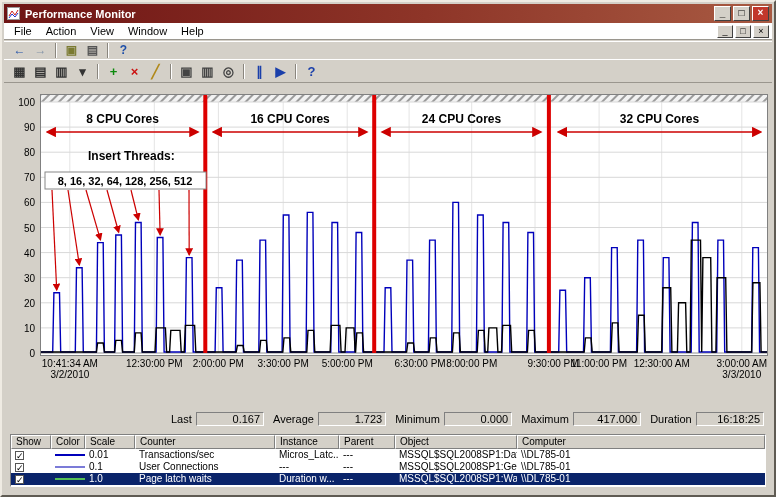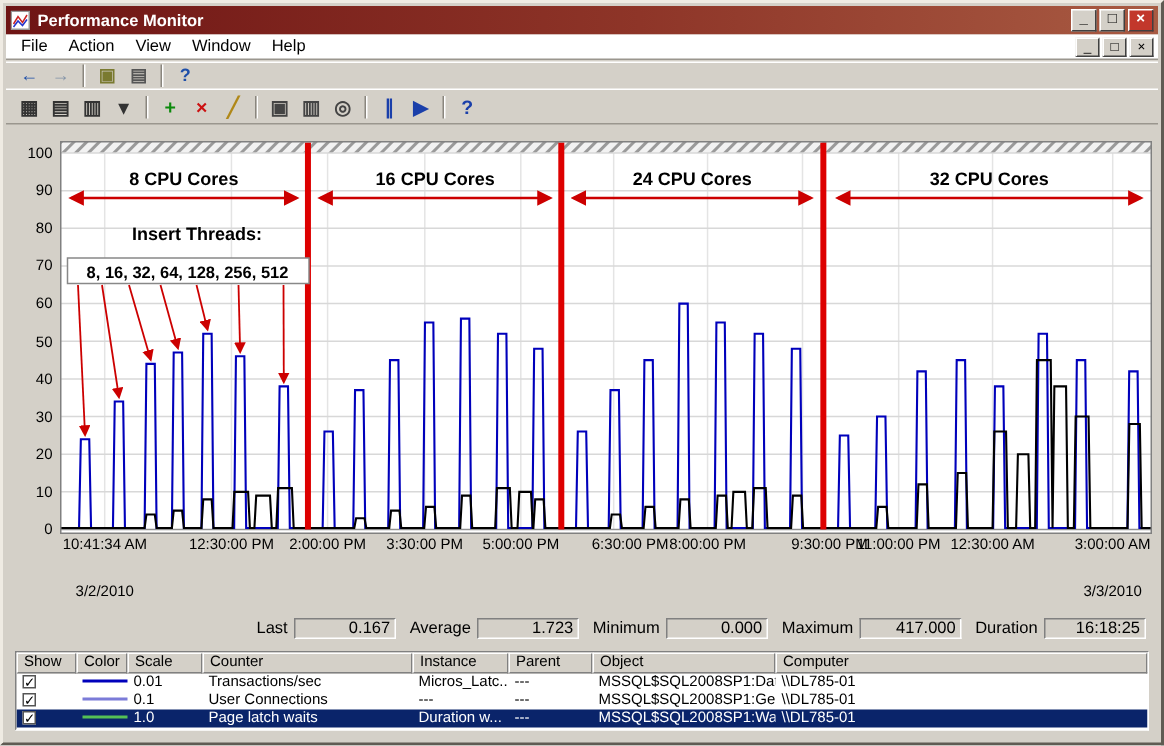--- a/index.html
+++ b/index.html
@@ -36,21 +36,21 @@
     font-size:13px;font-weight:bold;}
   .tsep{width:2px;height:15px;border-left:1px solid #8a867e;border-right:1px solid #fff;margin:0 4px;}
   
   .chart-panel{position:absolute;left:8px;top:84px;width:762px;height:300px;}
   .y-axis{position:absolute;left:0;top:0;width:28px;height:275px;}
   .y-axis span{position:absolute;right:3px;font-size:10px;}
   .plot{position:absolute;left:30px;top:8px;width:728px;height:262px;background:#8b5cf6;}
   #chart-svg text{font-family:"Liberation Sans",sans-serif;}
   .x-axis{position:absolute;left:0;top:272px;width:762px;height:11px;font-size:10px;}
   .x-axis span{position:absolute;transform:translateX(-50%);white-space:nowrap;}
-  .dates{top:283px;margin-top:20px;}
+  .dates{top:283px;}
   
   .stats{position:absolute;left:160px;right:10px;top:409px;height:16px;display:flex;align-items:center;}
   .stat-label{padding:0 4px 0 9px;white-space:nowrap;}
   .stat-value{width:72px;height:14px;line-height:12px;background:#d4d0c8;text-align:right;
     border:1px solid;border-color:#808080 #ffffff #ffffff #808080;padding:0 3px;white-space:nowrap;}
   
   .legend{position:absolute;left:8px;top:432px;right:8px;bottom:8px;background:#fff;
     border:1px solid;border-color:#808080 #fff #fff #808080;overflow:hidden;font-size:10px;}
   .lheader{display:flex;height:14px;background:#d4d0c8;}
   .lhead{border:1px solid;border-color:#fff #808080 #808080 #fff;padding:0 4px;

